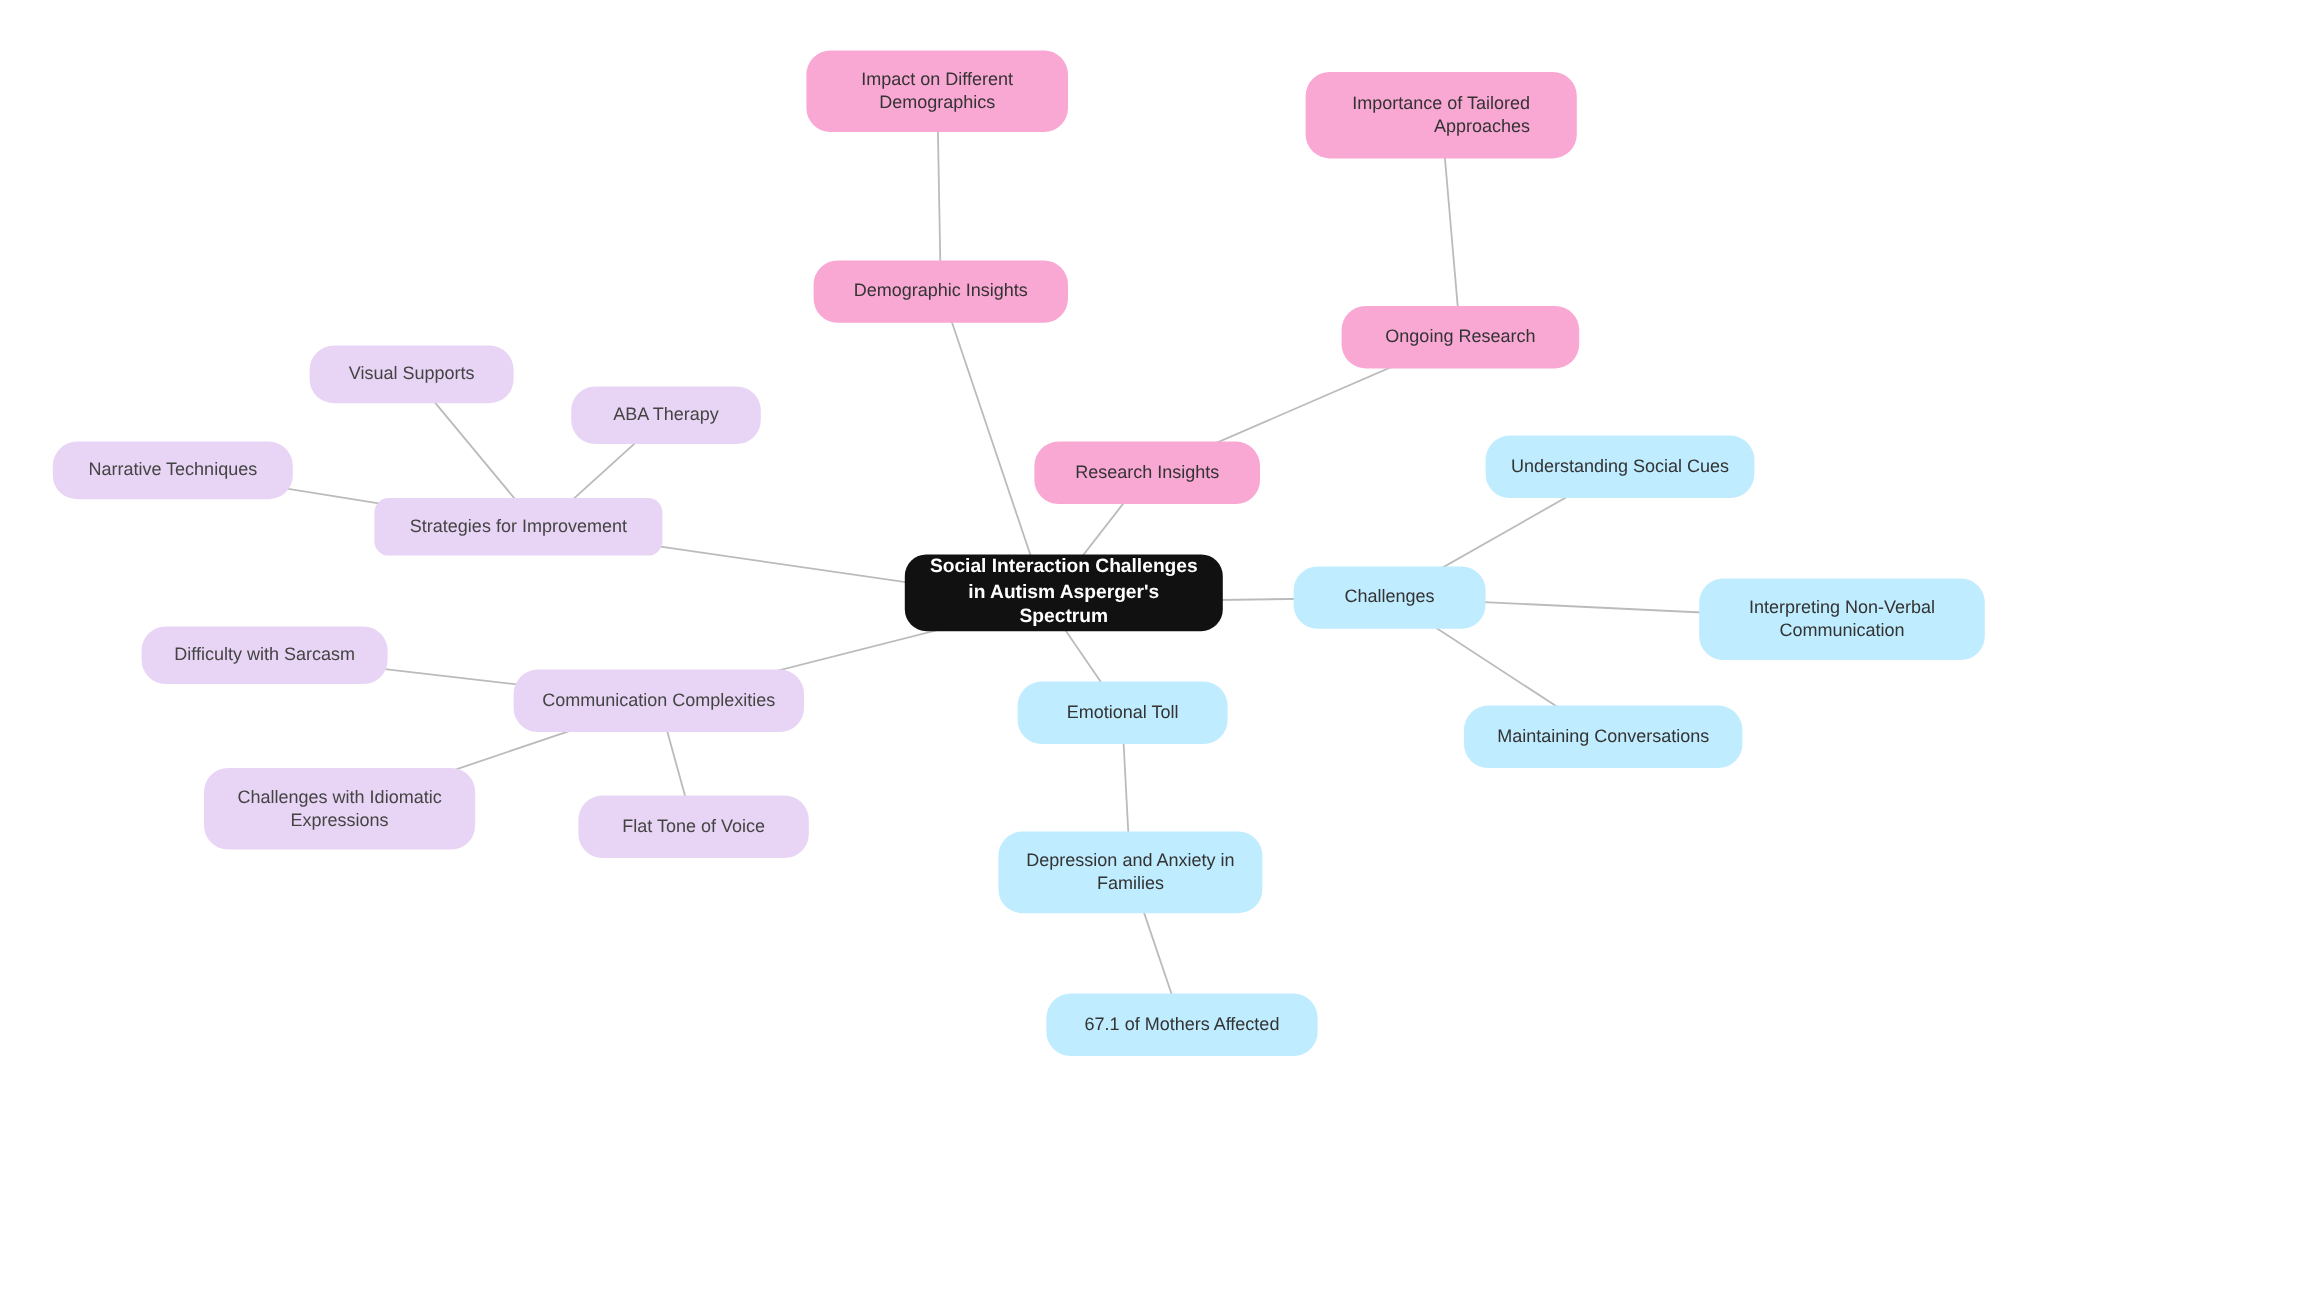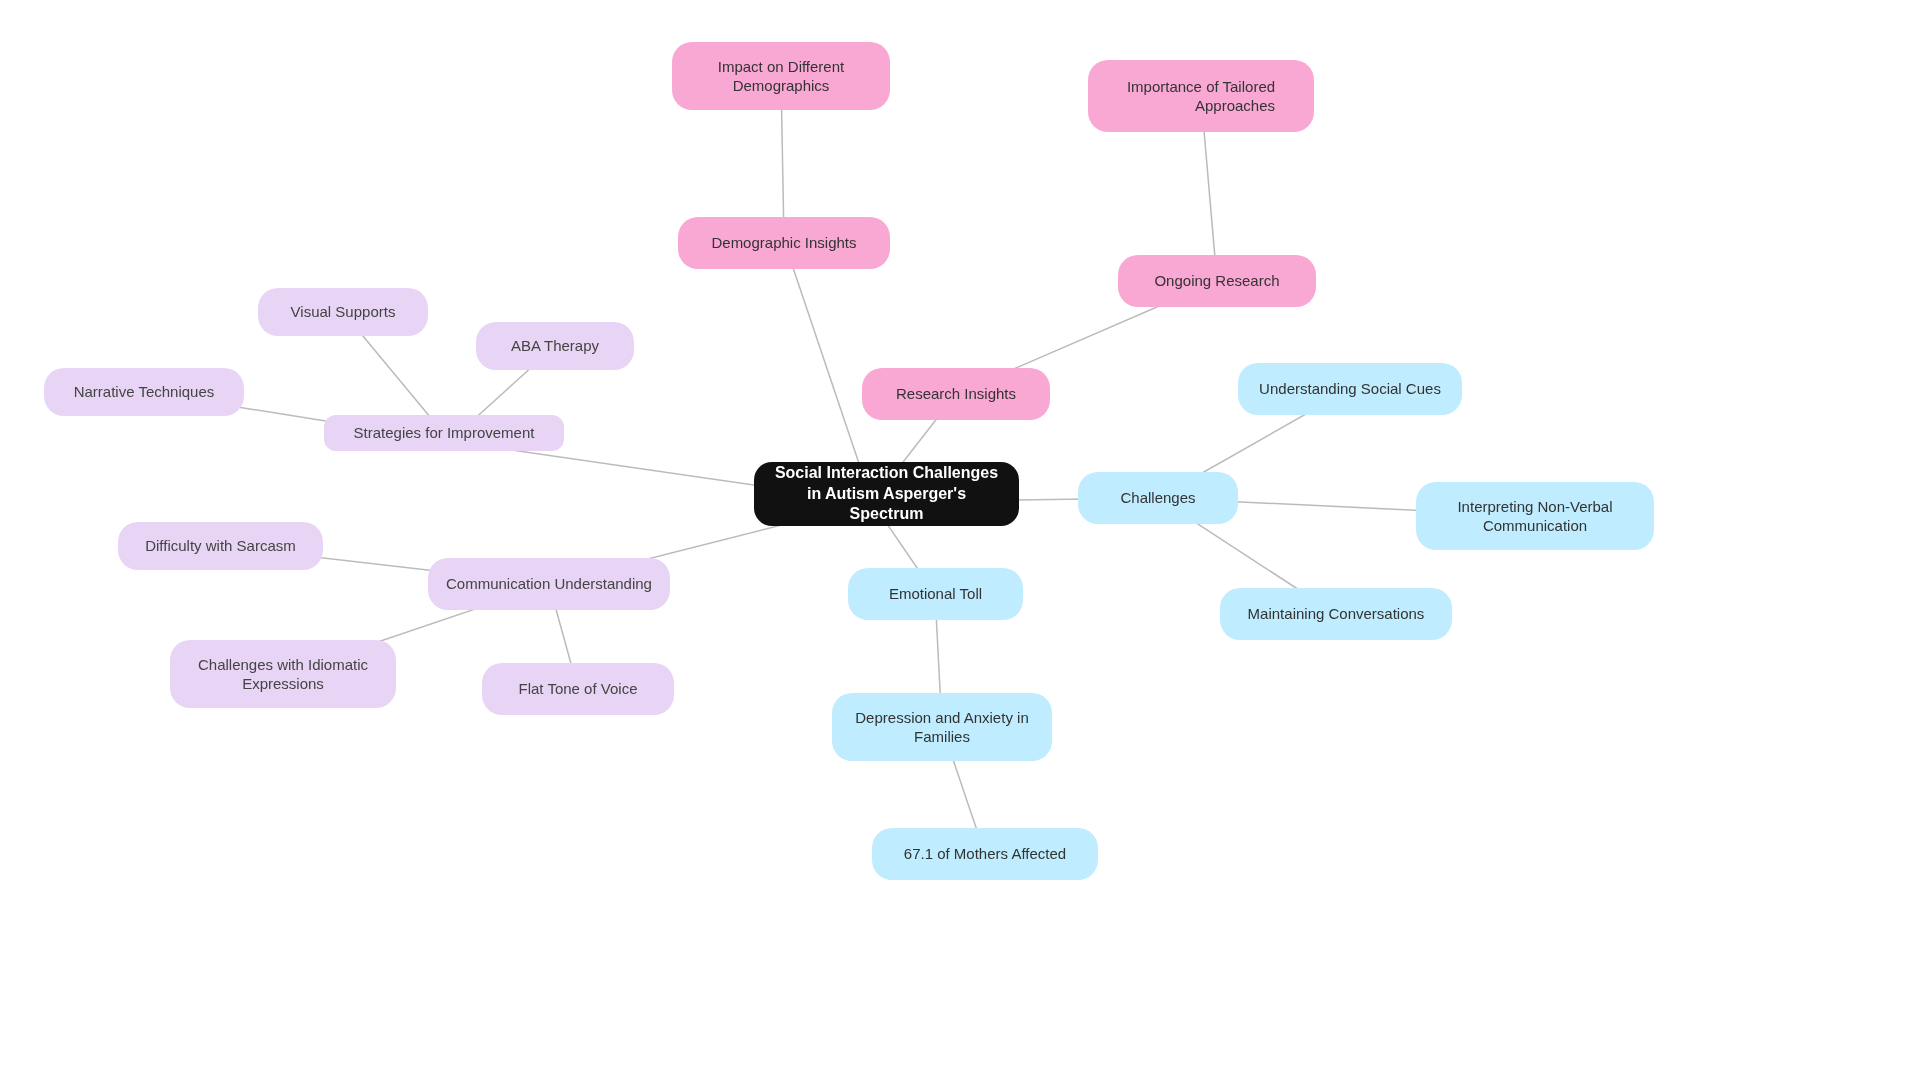--- a/index.html
+++ b/index.html
@@ -103,38 +103,38 @@
 
 <div class="node node-pink" style="left:1118px; top:255px; width:198px; height:52px;">
   <span>Ongoing Research</span>
 </div>
 
 <div class="node node-pink" style="left:1088px; top:60px; width:226px; height:72px;text-align:right;">
   <span style="white-space:pre-line;">Importance of Tailored
 Approaches</span>
 </div>
 
-<div class="node node-purple" style="left:324px; top:415px; width:240px; height:36px;border-radius:12px;">
+<div class="node node-purple" style="left:312px; top:415px; width:240px; height:48px;border-radius:12px;">
   <span>Strategies for Improvement</span>
 </div>
 
 <div class="node node-purple" style="left:258px; top:288px; width:170px; height:48px;">
   <span>Visual Supports</span>
 </div>
 
 <div class="node node-purple" style="left:476px; top:322px; width:158px; height:48px;">
   <span>ABA Therapy</span>
 </div>
 
 <div class="node node-purple" style="left:44px; top:368px; width:200px; height:48px;">
   <span>Narrative Techniques</span>
 </div>
 
 <div class="node node-purple" style="left:428px; top:558px; width:242px; height:52px;">
-  <span>Communication Understanding</span>
+  <span>Communication Complexities</span>
 </div>
 
 <div class="node node-purple" style="left:118px; top:522px; width:205px; height:48px;">
   <span>Difficulty with Sarcasm</span>
 </div>
 
 <div class="node node-purple" style="left:170px; top:640px; width:226px; height:68px;">
   <span style="white-space:pre-line;">Challenges with Idiomatic
 Expressions</span>
 </div>

